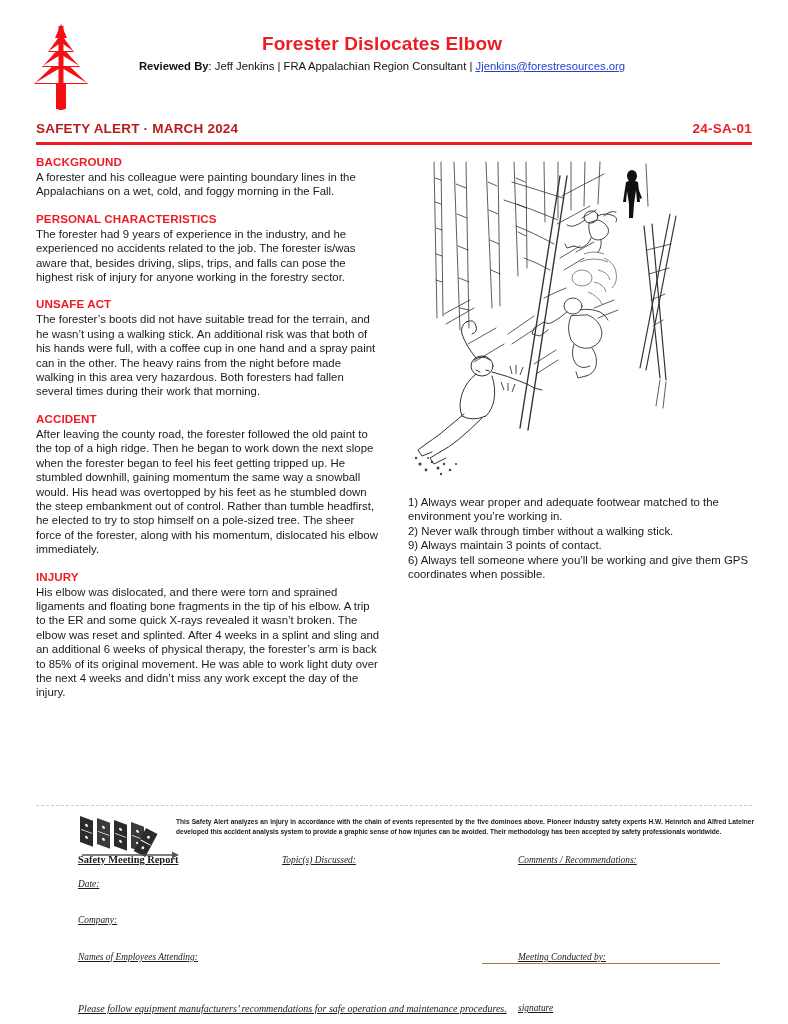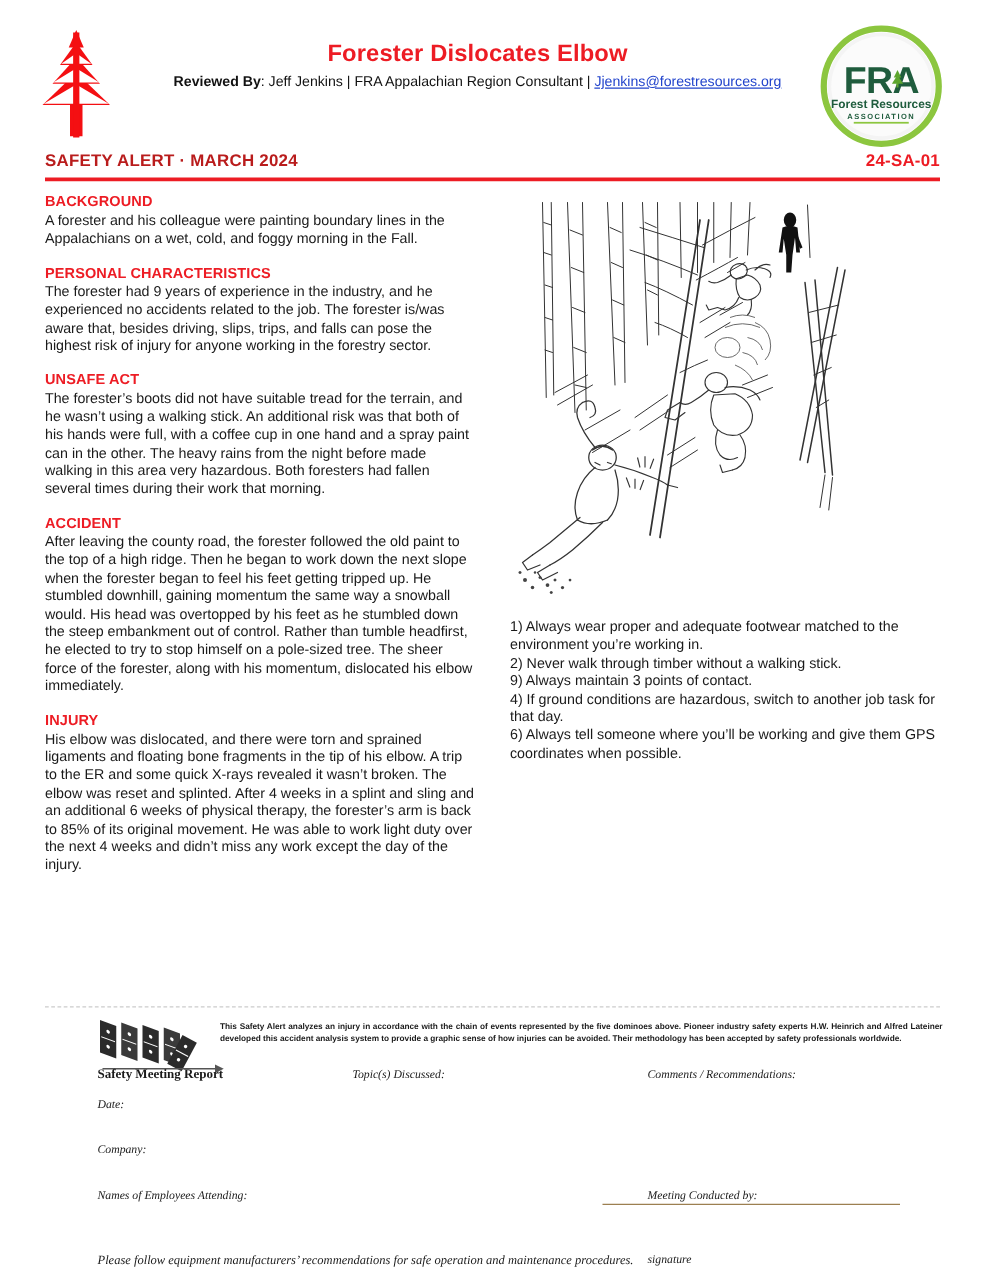--- a/index.html
+++ b/index.html
@@ -185,20 +185,21 @@
     width: 716px;
     height: 140px;
     font-family: "Liberation Serif", serif;
   }
   .form-label {
     position: absolute;
     font-style: italic;
     font-size: 9.4px;
     color: #1a1a1a;
     white-space: nowrap;
+    text-decoration: underline;
   }
   .form-label.bold {
     font-weight: bold;
     font-style: normal;
     font-size: 10.4px;
   }
   .sig-rule {
     position: absolute;
     left: 482px;
     top: 963px;
@@ -233,36 +234,20 @@
       </svg>
     </div>
 
     <div class="header-center">
       <div class="doc-title">Forester Dislocates Elbow</div>
       <div class="reviewed-line">
         <span class="reviewed-label">Reviewed By</span><span>: Jeff Jenkins | FRA Appalachian Region Consultant | </span><a class="reviewed-email" href="#">Jjenkins@forestresources.org</a>
       </div>
     </div>
 
-    <div class="fra-logo">
-      <svg viewBox="0 0 98 98" width="98" height="98" aria-hidden="true">
-        <circle cx="49" cy="49" r="46" fill="none" stroke="#8CC63F" stroke-width="5"></circle>
-        <circle cx="49" cy="49" r="43" fill="#f4f4f4"></circle>
-        <circle cx="49" cy="49" r="40" fill="#fbfbfb"></circle>
-        <text x="49" y="54" text-anchor="middle" font-family="'Liberation Sans', sans-serif" font-size="30" font-weight="bold" fill="#1F5C3D" letter-spacing="-0.5">FRA</text>
-        <g fill="#5EA62E">
-          <path d="M62 36 L65 42 L59 42 Z"></path>
-          <path d="M62 40 L66.5 47 L57.5 47 Z"></path>
-          <rect x="61.2" y="45" width="1.6" height="5"></rect>
-        </g>
-        <text x="49" y="66" text-anchor="middle" font-family="'Liberation Sans', sans-serif" font-size="9.5" font-weight="bold" fill="#1F5C3D">Forest Resources</text>
-        <text x="49" y="75" text-anchor="middle" font-family="'Liberation Sans', sans-serif" font-size="6" font-weight="bold" fill="#1F5C3D" letter-spacing="1.2">ASSOCIATION</text>
-        <rect x="27" y="77.5" width="44" height="1.4" fill="#8CC63F"></rect>
-      </svg>
-    </div>
   </div>
 
   <div class="alert-bar">
     <div class="alert-title">SAFETY ALERT · MARCH 2024</div>
     <div class="alert-id">24-SA-01</div>
     <div class="alert-rule"></div>
   </div>
 
   <div class="col-left">
 
@@ -429,21 +414,20 @@
       </g>
     </svg>
   </div>
 
   <div class="col-right" style="top:495px;">
     <div class="section">
       <div class="rec-list">
         <p class="rec-item">1) Always wear proper and adequate footwear matched to the environment you’re working in.</p>
         <p class="rec-item">2) Never walk through timber without a walking stick.</p>
         <p class="rec-item">9) Always maintain 3 points of contact.</p>
-        <p class="rec-item">4) If ground conditions are hazardous, switch to another job task for that day.</p>
         <p class="rec-item">6) Always tell someone where you’ll be working and give them GPS coordinates when possible.</p>
       </div>
     </div>
   </div>
 
   <div class="footer-sep"></div>
 
   <div class="dominoes">
     <svg viewBox="0 0 104 48" width="104" height="48" aria-hidden="true">
       <g>

